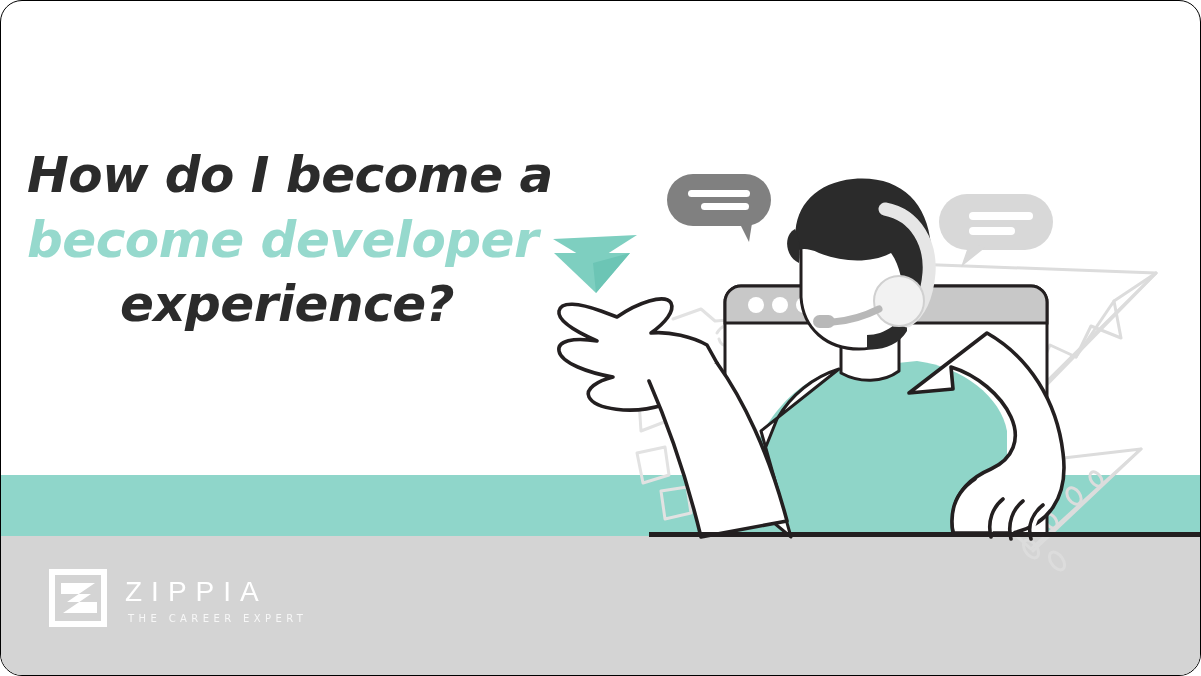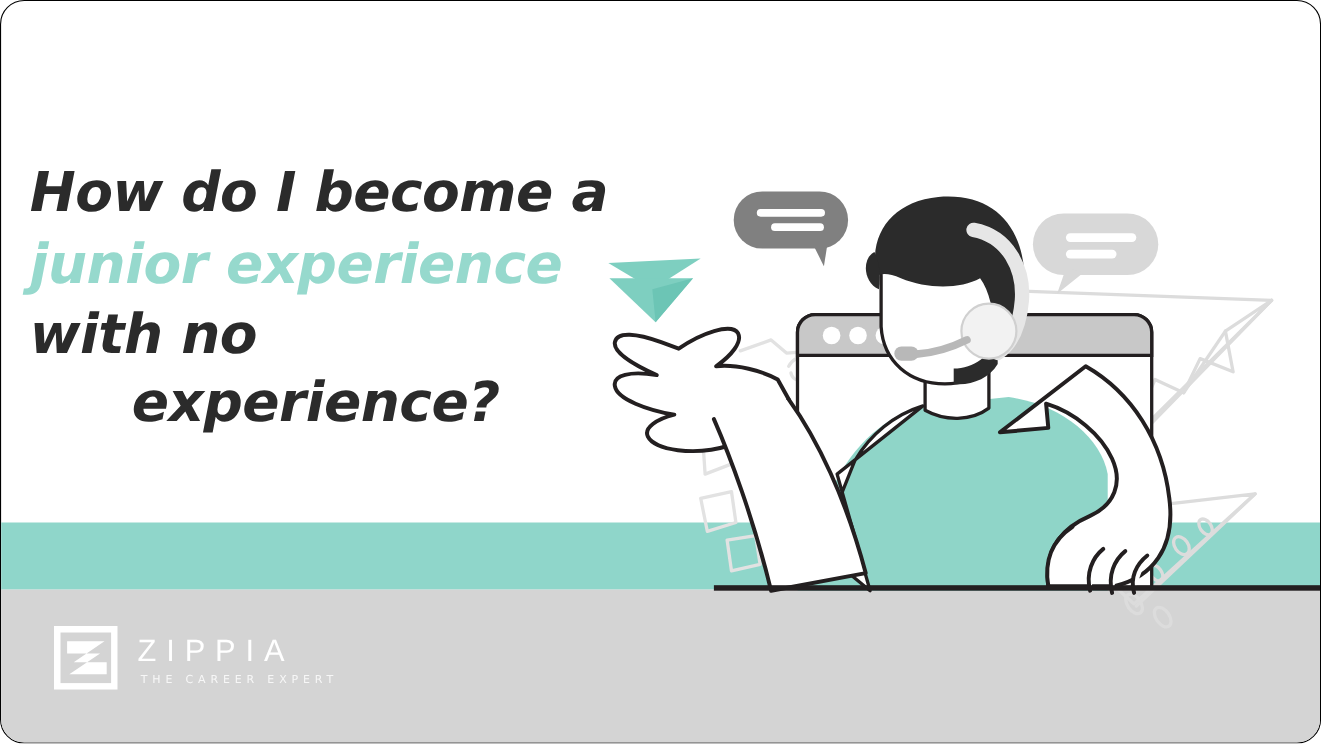--- a/index.html
+++ b/index.html
@@ -271,22 +271,21 @@
       <path d="M990 536 C 986 520 992 506 1002 498"></path>
       <path d="M1010 538 C 1006 522 1012 508 1022 500"></path>
       <path d="M1030 538 C 1026 524 1032 512 1042 504"></path>
     </g>
   </svg>
 
   <div class="desk-line"></div>
 
   <div class="headline">
     <div class="ln l1">How do I become a</div>
-    <div class="ln accent l2">junior experience</div>
-    <div class="ln l3">with no</div>
+    <div class="ln accent l2">become developer</div>
     <div class="ln l4">experience?</div>
   </div>
 
   <div class="logo">
     <div class="logo-mark">
       <svg width="58" height="58" viewBox="0 0 58 58">
         <path d="M2 2 H56 V12 H14 V22 H46 V30 H14 V40 H56 V56 H2 Z" fill="none"></path>
         <path d="M3 3 H55 V10 H12 V21 H44 V29 H12 V40 H55 V55 H3 Z" fill="#ffffff" opacity="0"></path>
         <rect x="3" y="3" width="52" height="52" fill="none" stroke="#ffffff" stroke-width="6"></rect>
         <path d="M12 14 H46 L18 33 H48 L48 44 H14 L42 25 H12 Z" fill="#ffffff"></path>

